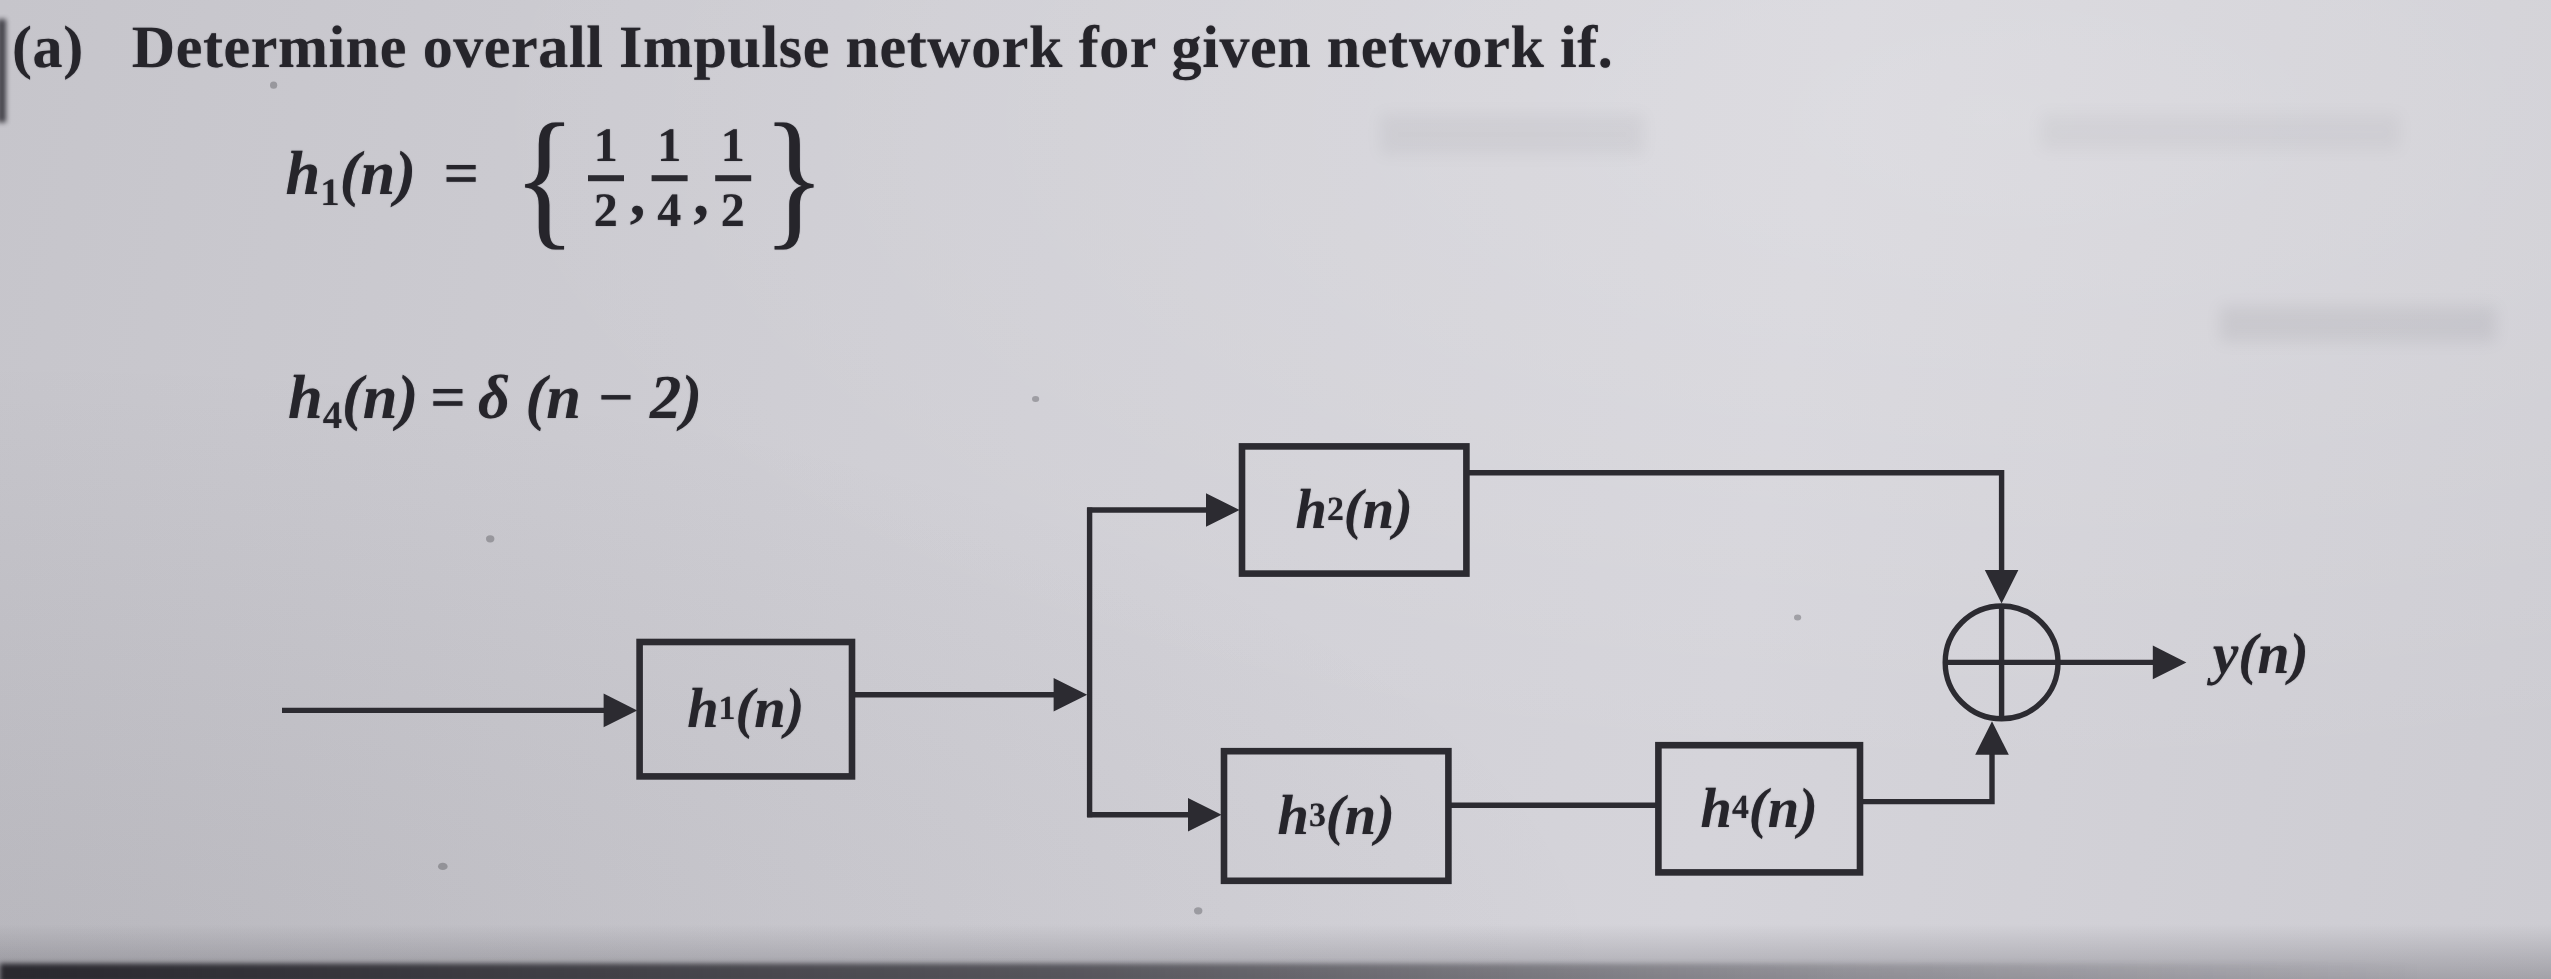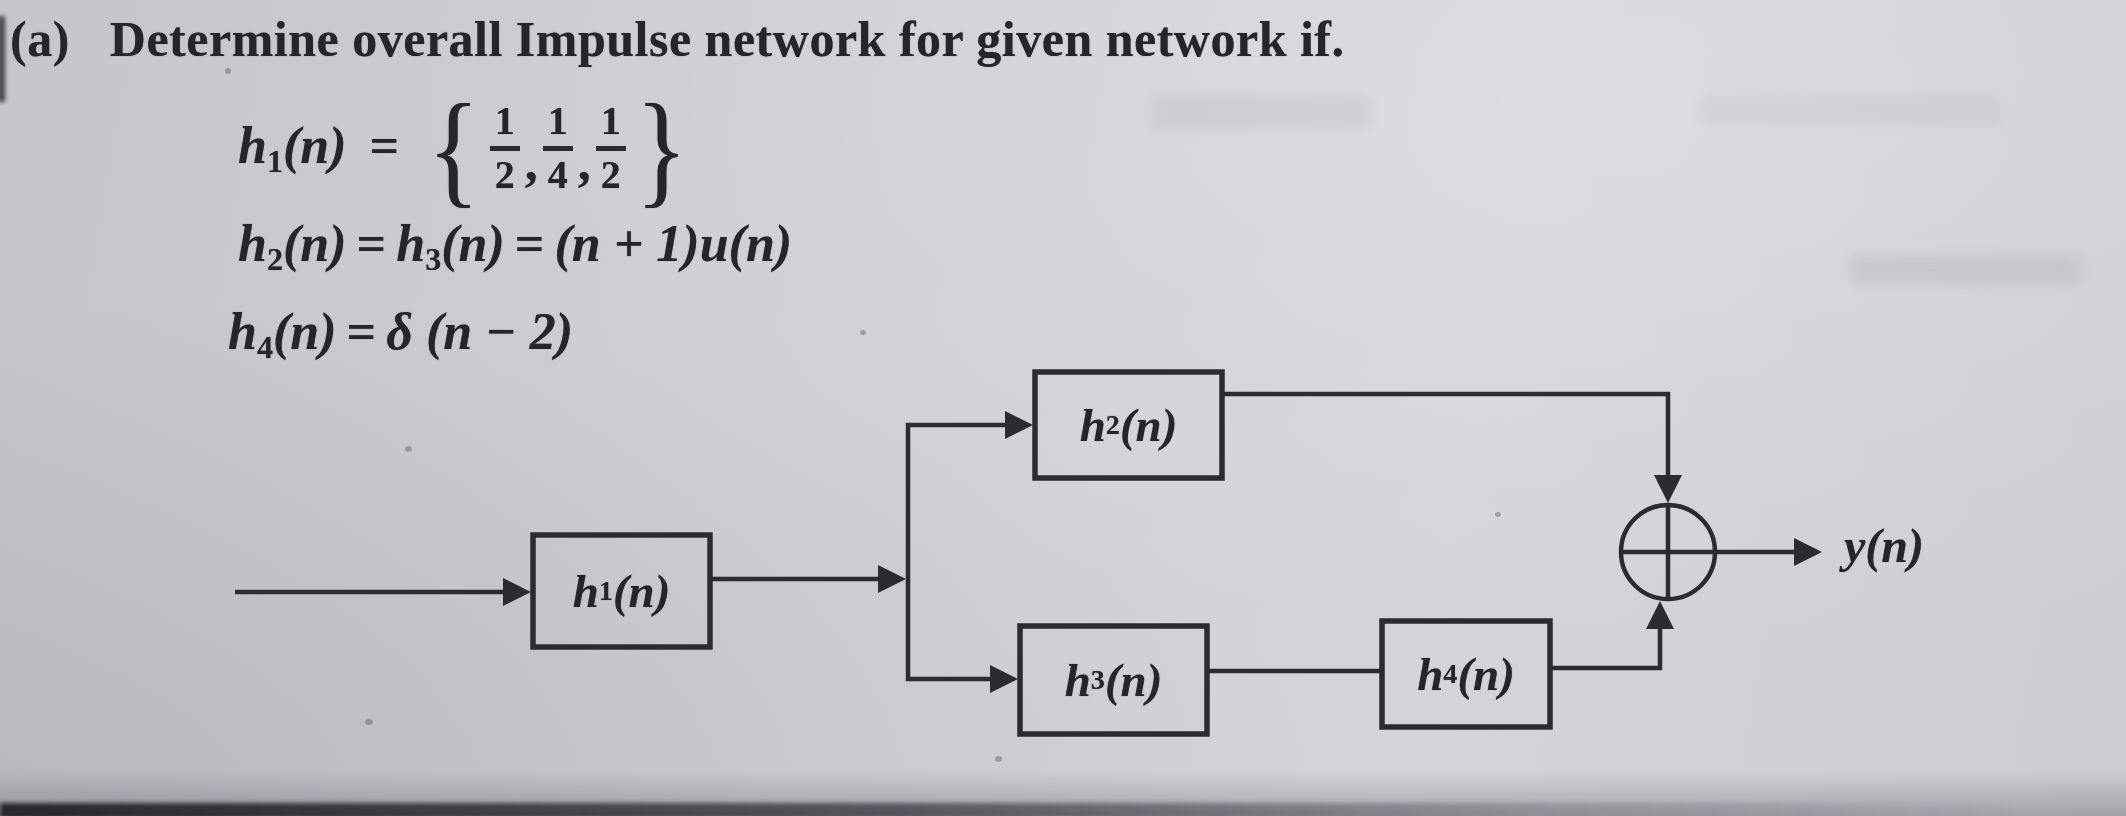--- a/index.html
+++ b/index.html
@@ -25,21 +25,21 @@
   #eq1{left:238px;top:84px;display:flex;align-items:center;}
   #eq1 .lhs{margin-right:14px;}
   .brace{font-style:normal;font-weight:400;font-size:128px;line-height:1;
     transform:scaleX(.85);display:inline-block;text-shadow:0 0 1px rgba(38,37,43,.5);}
   .fracgrp{display:flex;align-items:center;}
   .frac{display:inline-flex;flex-direction:column;align-items:center;
     font-style:normal;font-weight:700;font-size:40px;line-height:1.06;margin:0 5px;}
   .frac .bar{width:30px;border-top:5px solid #2c2b31;margin:3px 0;}
   .fcomma{font-style:normal;font-weight:700;align-self:center;position:relative;top:14px;}
   #eq2{left:238px;top:214px;}
-  #eq3{left:228px;top:302px;}
+  #eq3{left:240px;top:302px;}
   .eqs{font-style:normal;padding:0 10px;}
   
   svg#net{position:absolute;left:0;top:0;}
   .blk-label{position:absolute;display:flex;align-items:center;justify-content:center;
     font-style:italic;font-weight:600;font-size:47px;white-space:nowrap;
     text-shadow:0 0 1px rgba(38,37,43,.5);}
   .blk-label .sub{font-size:0.6em;font-style:normal;vertical-align:-0.3em;}
   #out-label{position:absolute;left:1844px;top:518px;font-style:italic;font-weight:600;
     font-size:48px;text-shadow:0 0 1px rgba(38,37,43,.5);}
   
@@ -82,21 +82,20 @@
       <span class="fcomma">,</span>
       <span class="frac">
         <span>1</span>
         <span class="bar"></span>
         <span>2</span>
       </span>
     </span>
     <span class="brace">}</span>
   </div>
 
-  <div id="eq2" class="eq"><span>h</span><span class="sub">2</span><span>(n)</span><span class="eqs">=</span><span>h</span><span class="sub">3</span><span>(n)</span><span class="eqs">=</span><span>(n + 1)u(n)</span></div>
 
   <div id="eq3" class="eq"><span>h</span><span class="sub">4</span><span>(n)</span><span class="eqs">=</span><span>δ (n − 2)</span></div>
 
   <svg id="net" width="2126" height="816" viewBox="0 0 2126 816">
     <g stroke="#2c2b31" stroke-width="4.5" fill="none">
 
       <line x1="235" y1="592" x2="506" y2="592"></line>
 
       <line x1="710" y1="579" x2="881" y2="579"></line>
 

